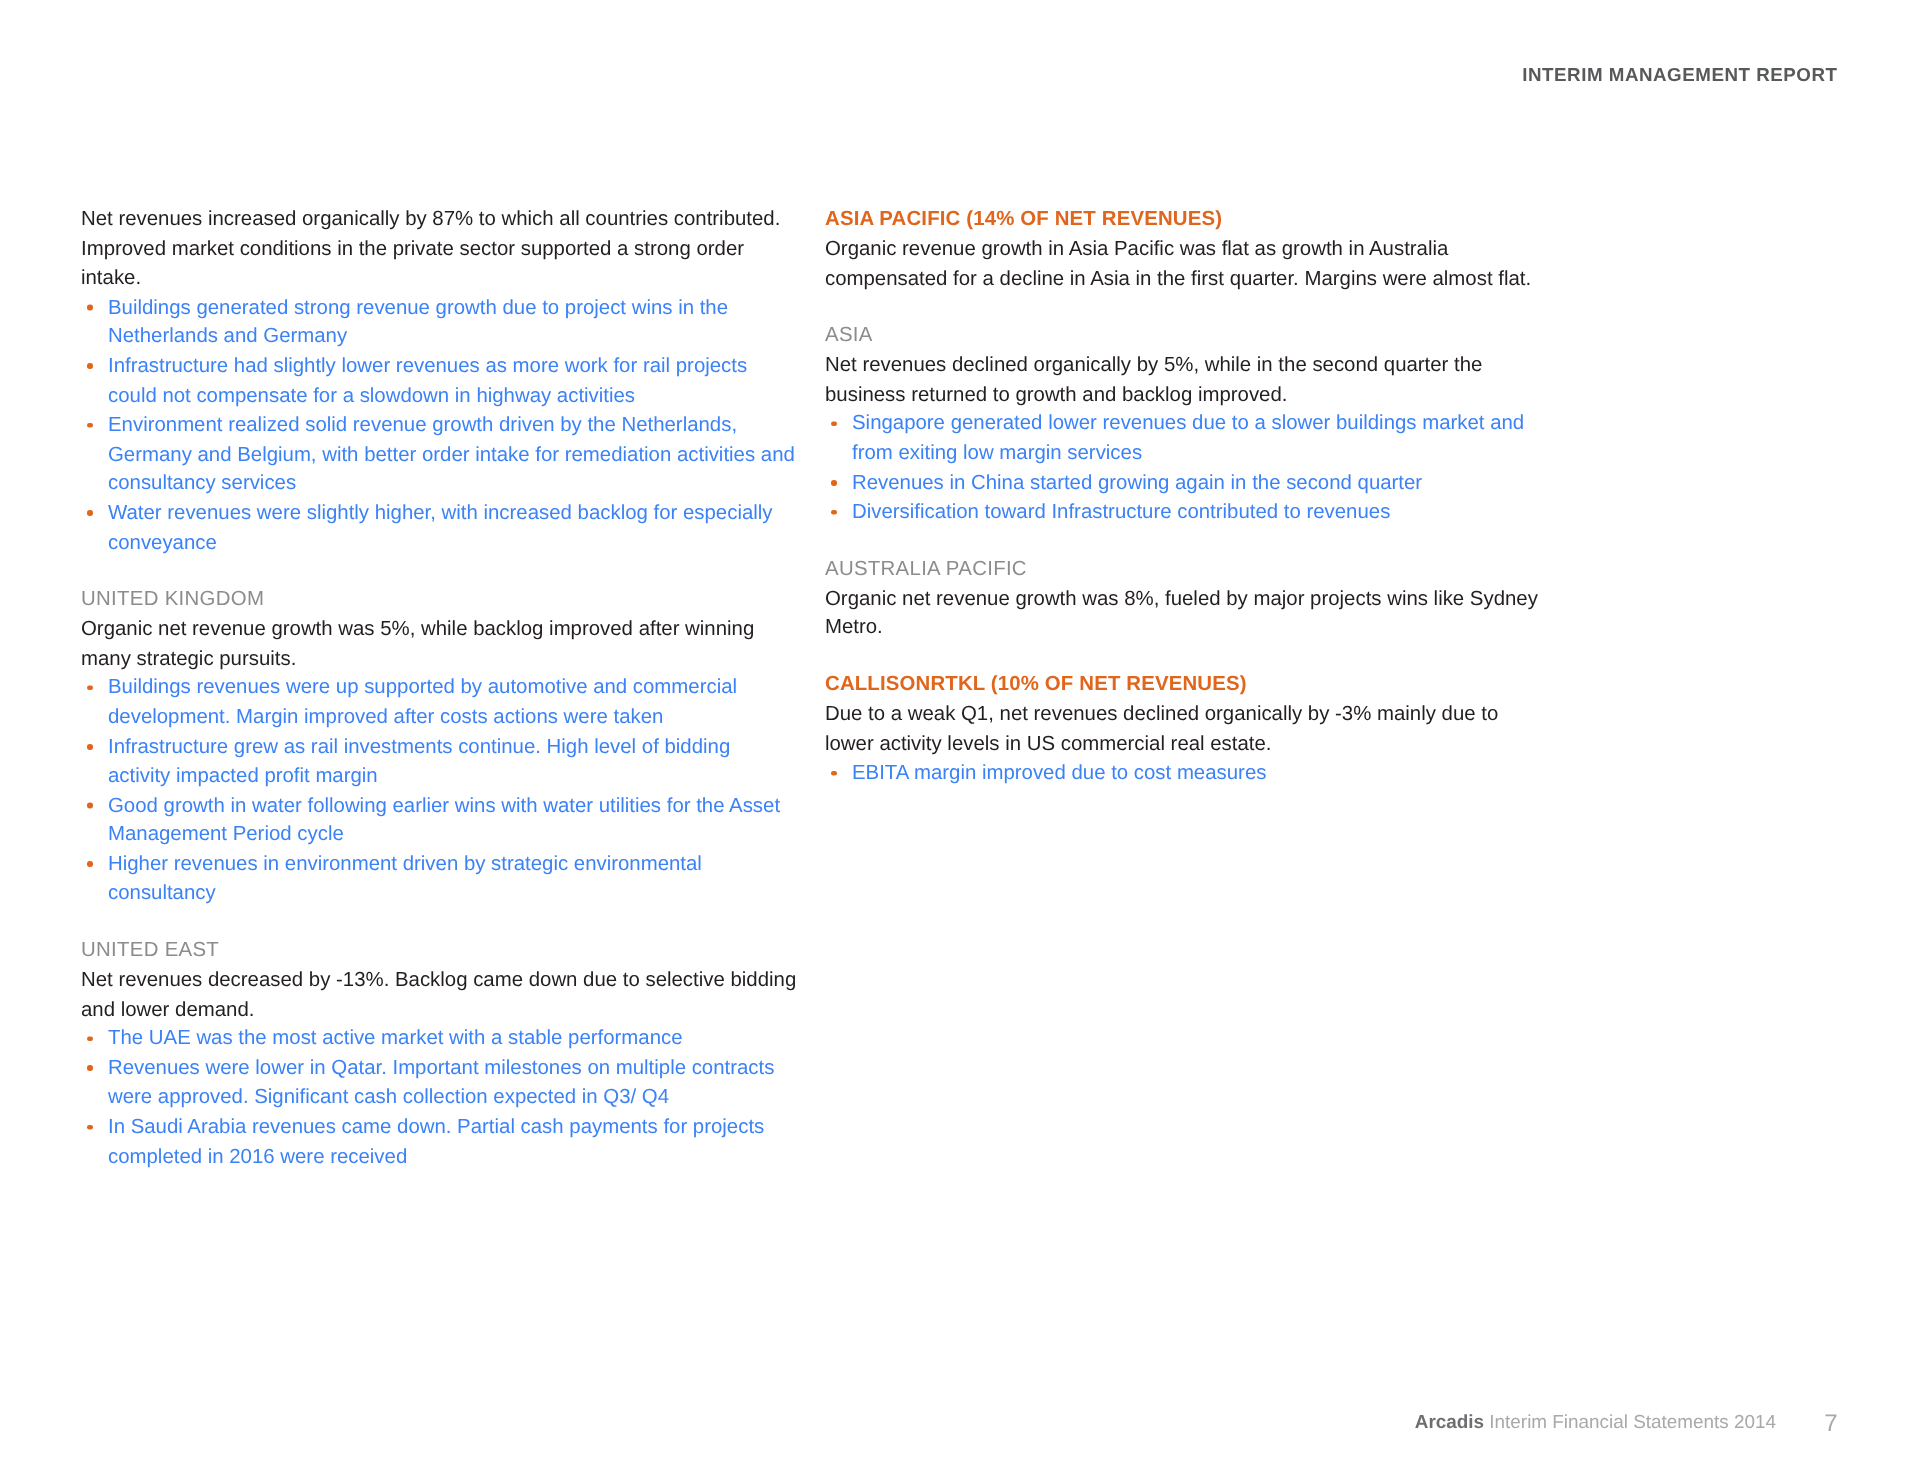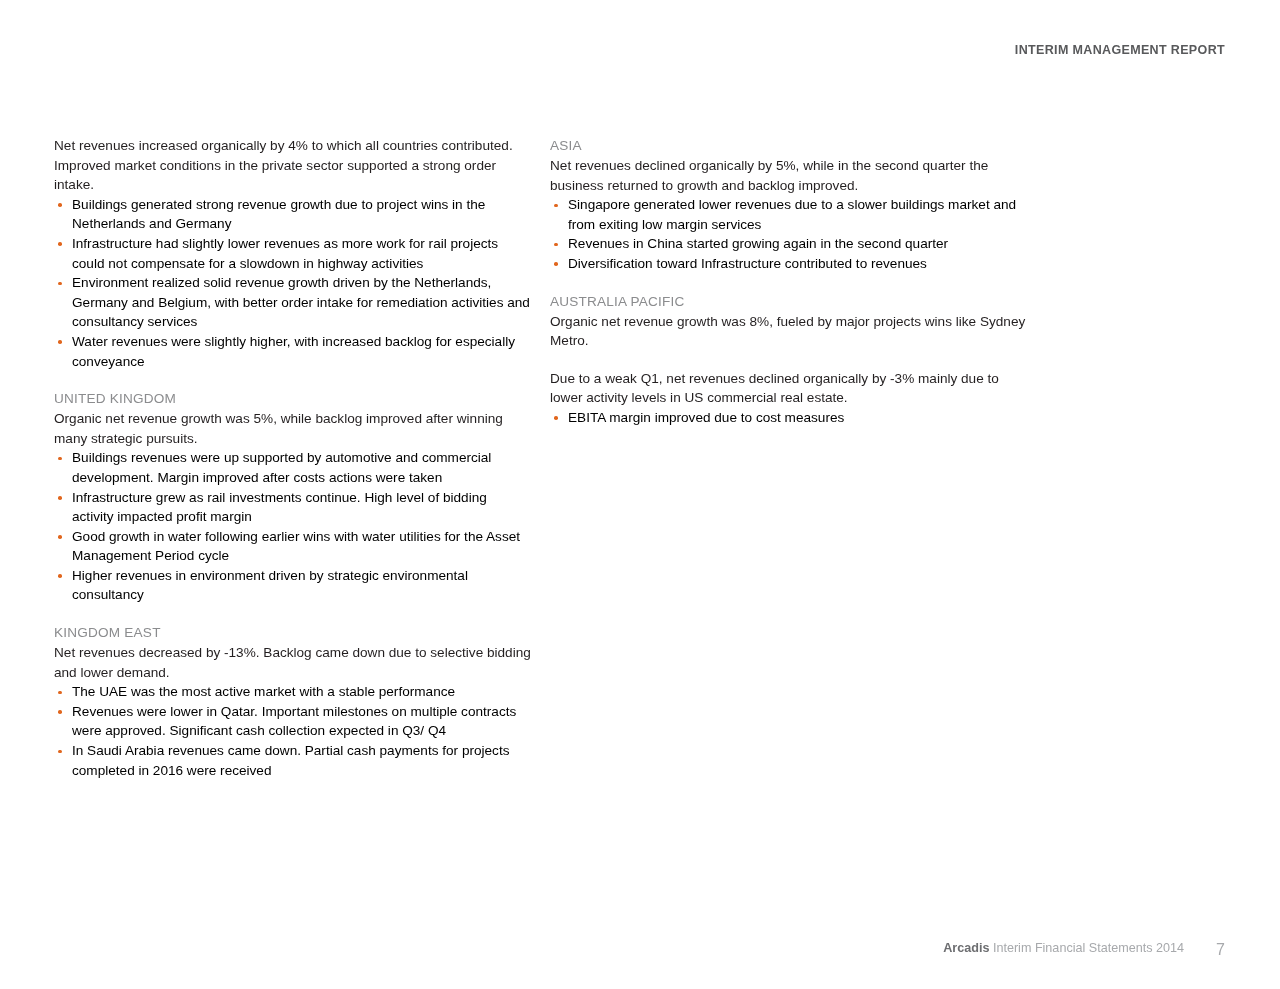--- a/index.html
+++ b/index.html
@@ -81,21 +81,21 @@
   ul.bullets {
     list-style: none;
     margin: 0;
     padding: 0;
   }
   ul.bullets li {
     position: relative;
     padding-left: 18px;
     font-size: 13.6px;
     line-height: 19.6px;
-    color: #000000;
+    color: #3b82f6;
     margin: 0;
   }
   ul.bullets li::before {
     content: "";
     position: absolute;
     left: 4px;
     top: 8.5px;
     width: 3.6px;
     height: 3.6px;
     border-radius: 50%;
@@ -135,68 +135,73 @@
 
 <div class="page">
 
   <div class="running-header">INTERIM MANAGEMENT REPORT</div>
 
   <div class="columns">
 
     <div class="col left">
       <div id="left-sections">
           <div class="block">
-            <p class="para">Net revenues increased organically by 4% to which all countries contributed. Improved market conditions in the private sector supported a strong order intake.</p>
+            <p class="para">Net revenues increased organically by 87% to which all countries contributed. Improved market conditions in the private sector supported a strong order intake.</p>
             <ul class="bullets">
               <li>Buildings generated strong revenue growth due to project wins in the Netherlands and Germany</li>
               <li>Infrastructure had slightly lower revenues as more work for rail projects could not compensate for a slowdown in highway activities</li>
               <li>Environment realized solid revenue growth driven by the Netherlands, Germany and Belgium, with better order intake for remediation activities and consultancy services</li>
               <li>Water revenues were slightly higher, with increased backlog for especially conveyance</li>
             </ul>
           </div>
           <div class="block">
             <div class="sec-head">UNITED KINGDOM</div>
             <p class="para">Organic net revenue growth was 5%, while backlog improved after winning many strategic pursuits.</p>
             <ul class="bullets">
               <li>Buildings revenues were up supported by automotive and commercial development. Margin improved after costs actions were taken</li>
               <li>Infrastructure grew as rail investments continue. High level of bidding activity impacted profit margin</li>
               <li>Good growth in water following earlier wins with water utilities for the Asset Management Period cycle</li>
               <li>Higher revenues in environment driven by strategic environmental consultancy</li>
             </ul>
           </div>
           <div class="block">
-            <div class="sec-head">KINGDOM EAST</div>
+            <div class="sec-head">UNITED EAST</div>
             <p class="para">Net revenues decreased by -13%.  Backlog came down due to selective bidding and lower demand.</p>
             <ul class="bullets">
               <li>The UAE was the most active market with a stable performance</li>
               <li>Revenues were lower in Qatar. Important milestones on multiple contracts were approved. Significant cash collection expected in Q3/ Q4</li>
               <li>In Saudi Arabia revenues came down. Partial cash payments for projects completed in 2016 were received</li>
             </ul>
           </div>
         </div>
     </div>
 
     <div class="col-spacer"></div>
 
     <div class="col right">
       <div id="right-sections">
           <div class="block">
+            <div class="sec-head accent">ASIA PACIFIC (14% OF NET REVENUES)</div>
+            <p class="para">Organic revenue growth in Asia Pacific was flat as growth in Australia compensated for a decline in Asia in the first quarter. Margins were almost flat.</p>
+          </div>
+          <div class="block">
             <div class="sec-head">ASIA</div>
             <p class="para">Net revenues declined organically by 5%, while in the second quarter the business returned to growth and backlog improved.</p>
             <ul class="bullets">
               <li>Singapore generated lower revenues due to a slower buildings market and from exiting low margin services</li>
               <li>Revenues in China started growing again in the second quarter</li>
               <li>Diversification toward Infrastructure contributed to revenues</li>
             </ul>
           </div>
           <div class="block">
             <div class="sec-head">AUSTRALIA PACIFIC</div>
             <p class="para">Organic net revenue growth was 8%, fueled by major projects wins like Sydney Metro.</p>
           </div>
           <div class="block">
+            <div class="sec-head accent">CALLISONRTKL (10% OF NET REVENUES)</div>
             <p class="para">Due to a weak Q1, net revenues declined organically by -3% mainly due to lower activity levels in US commercial real estate.</p>
             <ul class="bullets">
               <li>EBITA margin improved due to cost measures</li>
             </ul>
           </div>
         </div>
     </div>
 
   </div>
 

